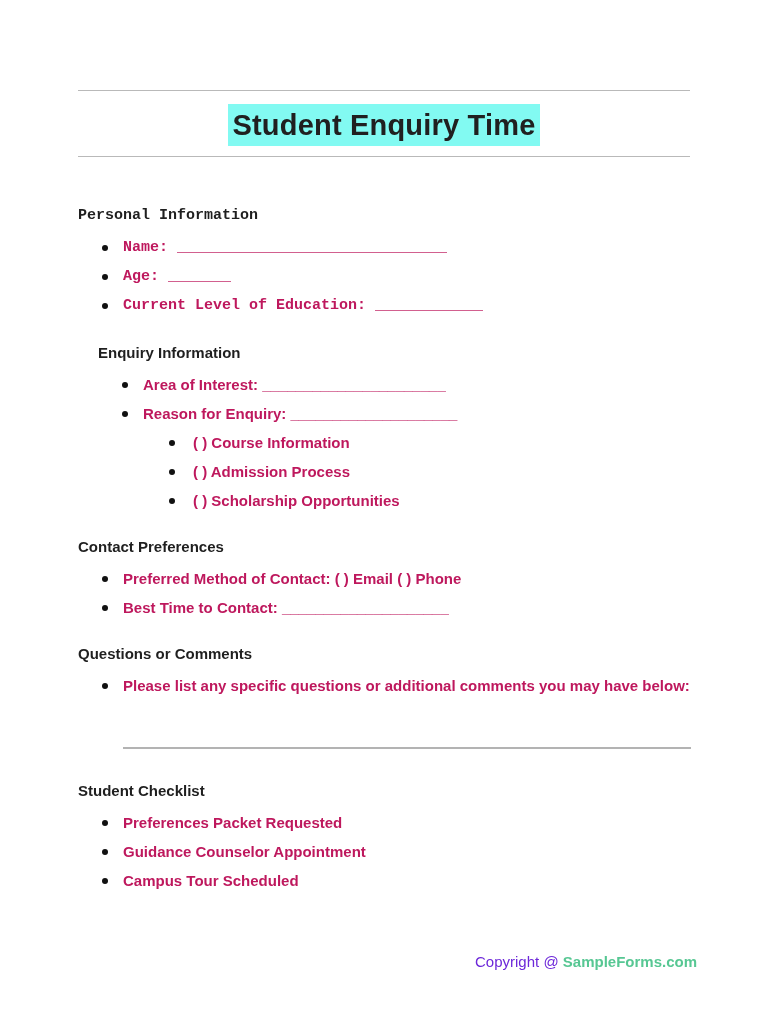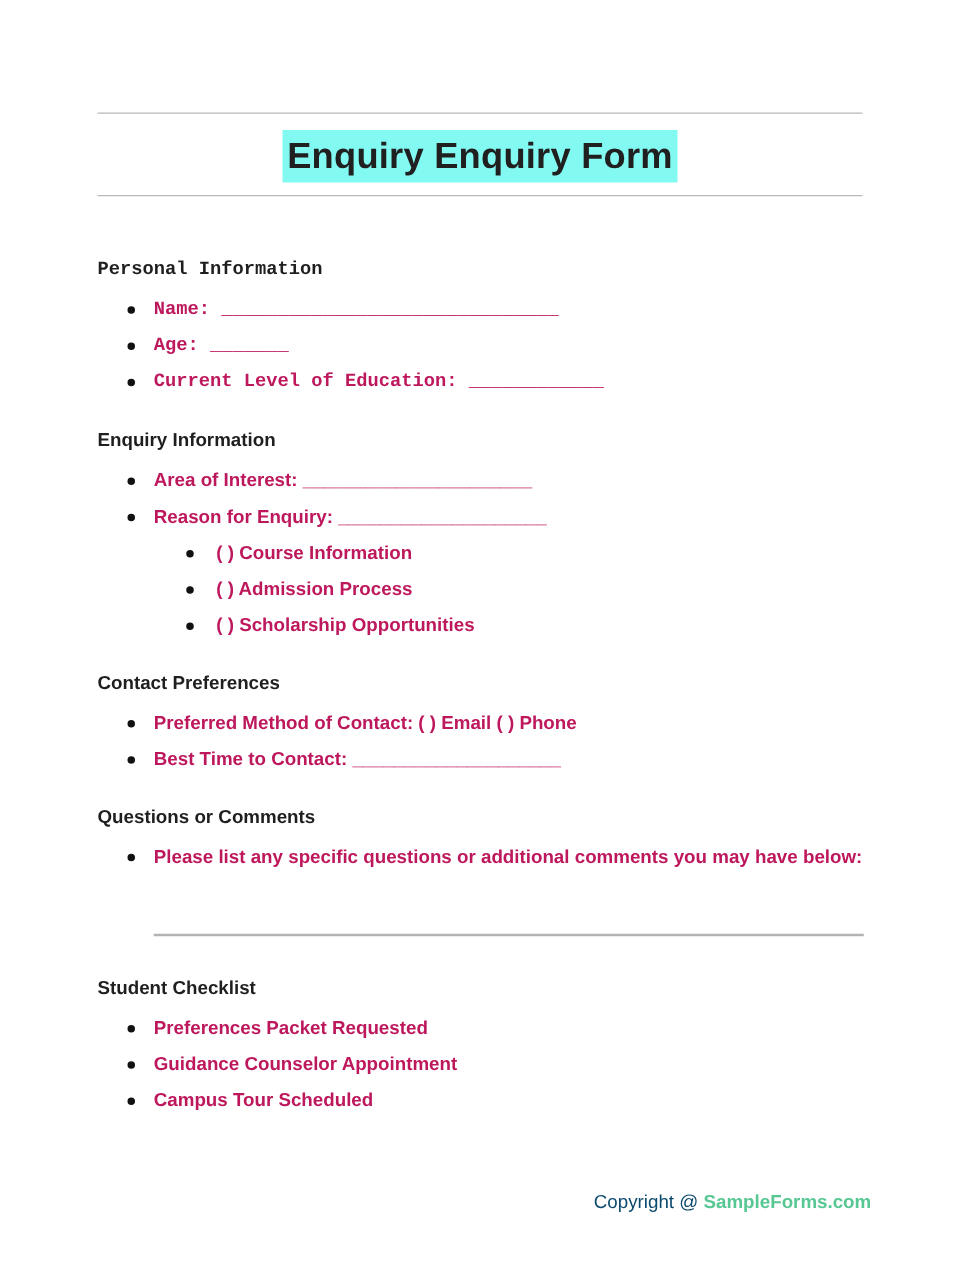--- a/index.html
+++ b/index.html
@@ -82,44 +82,44 @@
     background: #b3b3b3;
   }
   .footer {
     position: absolute;
     top: 952px;
     right: 71px;
     font-size: 15px;
     line-height: 20px;
     white-space: nowrap;
   }
-  .footer .copy-prefix { color: #0c4a6e; font-weight: normal; }
+  .footer .copy-prefix { color: #6d28d9; font-weight: normal; }
   .footer .brand-link {
     color: var(--brand, #57c793);
     font-weight: bold;
     text-decoration-thickness: 2px;
     text-underline-offset: 3px;
     cursor: pointer;
   }
   
   .sec-personal  { top: 206px; font-family: Liberation Mono, monospace; }
-  .sec-enquiry   { top: 343px; }
+  .sec-enquiry   { top: 343px; margin-left: 20px; }
   .sec-contact   { top: 537px; }
   .sec-questions { top: 644px; }
   .sec-checklist { top: 781px; }
 </style>
 </head>
 <body>
 
 <div class="page">
 
   <div class="rule rule-top"></div>
 
   <div class="title-row">
-    <span class="title-highlight">Enquiry Enquiry Form</span>
+    <span class="title-highlight">Student Enquiry Time</span>
   </div>
 
   <div class="rule rule-under-title"></div>
 
   <div class="sec sec-personal">
     <div class="sec-heading">Personal Information</div>
     <ul class="blist">
       <li class="l1">
         <span class="bullet"></span>
         <span>Name: ______________________________</span>

